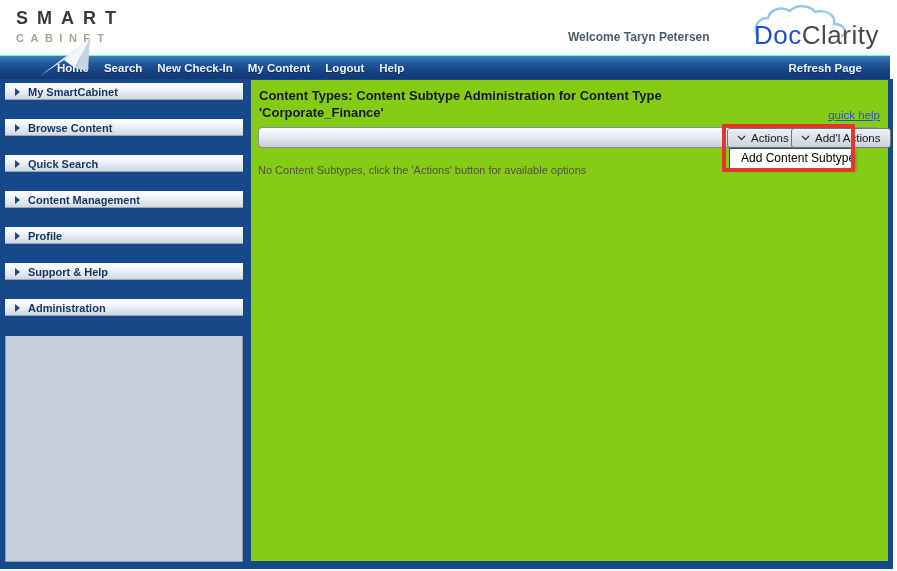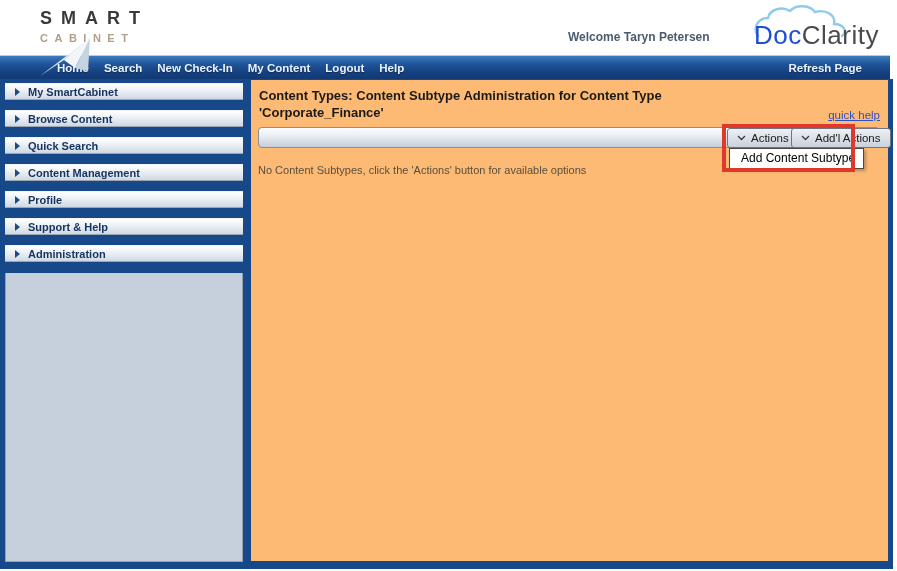--- a/index.html
+++ b/index.html
@@ -1,21 +1,21 @@
 <!DOCTYPE html>
 <html><head>
 <meta charset="utf-8">
 <style>
   * { margin:0; padding:0; box-sizing:border-box; }
   body { background:#fff; font-family:"Liberation Sans", sans-serif; }
   .page { position:relative; width:897px; height:571px; background:#fff; overflow:hidden; }
 
   
   .header { position:absolute; left:0; top:0; width:897px; height:55px; background:#fff; }
-  .smart-logo { position:absolute; left:40px; top:8px; }
+  .smart-logo { position:absolute; left:16px; top:8px; }
   .smart-line { font-size:18px; font-weight:bold; letter-spacing:9px; color:#3a3a3a; }
   .cabinet-line { font-size:11px; font-weight:bold; letter-spacing:6.5px; color:#b0a089; margin-top:3px; }
   .welcome { position:absolute; left:568px; top:30px; font-size:12px; font-weight:bold; color:#4a5c6e; }
   .brand { position:absolute; left:752px; top:14px; width:140px; height:40px; }
   .brand-cloud { position:absolute; left:-2px; top:-10px; }
   .brand-text { position:absolute; left:2px; top:6px; font-size:26px; letter-spacing:0.5px; }
   .brand-doc { color:#1d4ed8; }
   .brand-clarity { color:#4b4b4d; }
 
   
@@ -27,42 +27,42 @@
               text-shadow:0 1px 1px rgba(0,0,0,0.35); white-space:nowrap; }
   .nav-refresh { position:absolute; right:28px; top:0; height:24px; line-height:24px; color:#eaf4ff;
                  font-size:11.5px; font-weight:bold; cursor:pointer; text-shadow:0 1px 1px rgba(0,0,0,0.35); }
   .airplane { position:absolute; left:30px; top:38px; z-index:5; }
 
   
   .frame { position:absolute; left:0; top:79px; width:893px; height:490px; background:#17498a; }
   .sidebar-panel { position:absolute; left:5px; top:2px; width:238px; height:481px;
                    background:#c6d0dd; border:1px solid #93a0ae; }
   .sidebar-items { background:#17498a; padding-top:2px; padding-bottom:1px; margin:-1px; }
-  .side-item { height:17px; margin-bottom:10px; display:flex; align-items:center; padding-left:10px;
+  .side-item { height:17px; margin-bottom:19px; display:flex; align-items:center; padding-left:10px;
                background:linear-gradient(180deg,#ffffff 0%,#eef2f6 40%,#cfd8e3 100%);
                border-top:1px solid #f2f6fa; border-bottom:1px solid #9aa6b4; cursor:pointer; }
   .side-arrow { width:0; height:0; border-left:5px solid #1f4a80; border-top:4px solid transparent;
                 border-bottom:4px solid transparent; margin-right:8px; }
   .side-label { font-size:11px; font-weight:bold; color:#16335f; }
 
-  .content { position:absolute; left:251px; top:1px; width:637px; height:481px; background:#fdba74; }
+  .content { position:absolute; left:251px; top:1px; width:637px; height:481px; background:#84cc16; }
   .page-title { position:absolute; left:8px; top:7px; font-size:13px; font-weight:bold; color:#1a1a1a; line-height:17px; }
   .quick-help { position:absolute; right:8px; top:29px; font-size:11.5px; color:#2d50c8;
                 text-decoration:underline; cursor:pointer; }
   .toolbar { position:absolute; left:7px; top:47px; width:622px; height:21px;
              background:linear-gradient(180deg,#fcfdfe 0%,#e8ecf1 45%,#c6cdd6 100%);
              border:1px solid #8a9099; border-radius:4px; }
   .tb-btn { position:absolute; top:48px; height:20px; display:inline-flex; align-items:center; gap:5px;
             padding:0 9px; font-size:11.5px; color:#1a1a1a; cursor:pointer;
             background:linear-gradient(180deg,#eef1f5 0%,#dde3ea 45%,#c9d1dc 100%);
             border:1px solid #70767e; border-radius:3px; white-space:nowrap; }
   .btn-actions { left:476px; }
   .btn-addl { left:540px; }
   .chev { display:inline-block; }
-  .dropdown { position:absolute; left:478px; top:68px; width:135px; height:21px; background:#fff;
+  .dropdown { position:absolute; left:478px; top:68px; width:125px; height:21px; background:#fff;
               border:1px solid #4a4a4a; box-shadow:2px 2px 3px rgba(0,0,0,0.25); z-index:4; }
   .dropdown-item { display:block; height:19px; line-height:19px; padding-left:11px; font-size:12px;
                    color:#000; cursor:pointer; white-space:nowrap; }
   .highlight-box { position:absolute; left:471px; top:44px; width:133px; height:48px;
                    border:4px solid #e0392c; z-index:6; pointer-events:none; }
   .empty-msg { position:absolute; left:7px; top:84px; font-size:11px; color:#584f3e; }
 </style>
 </head>
 <body>
 

